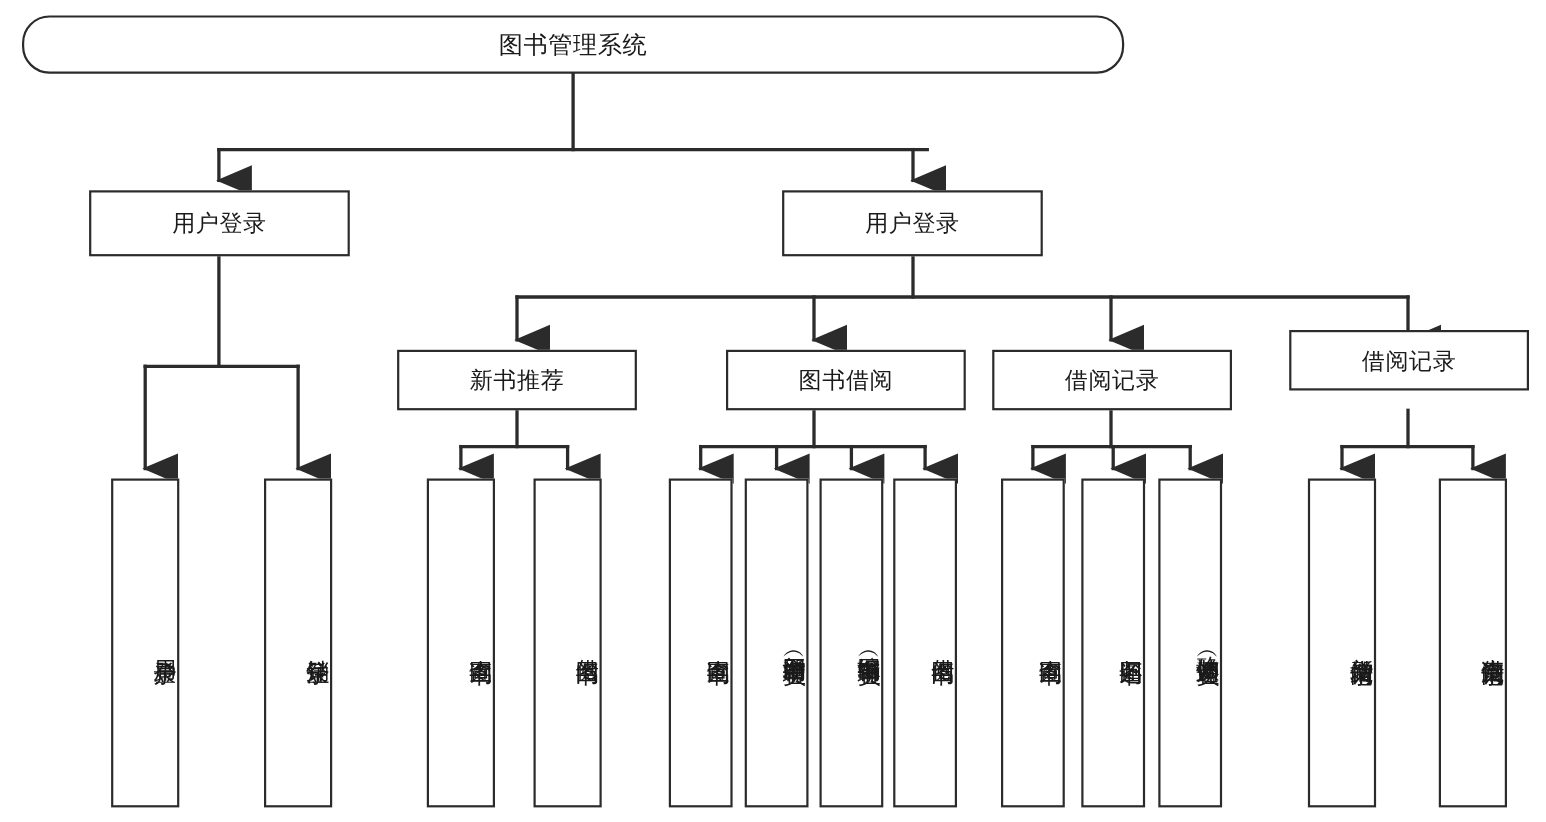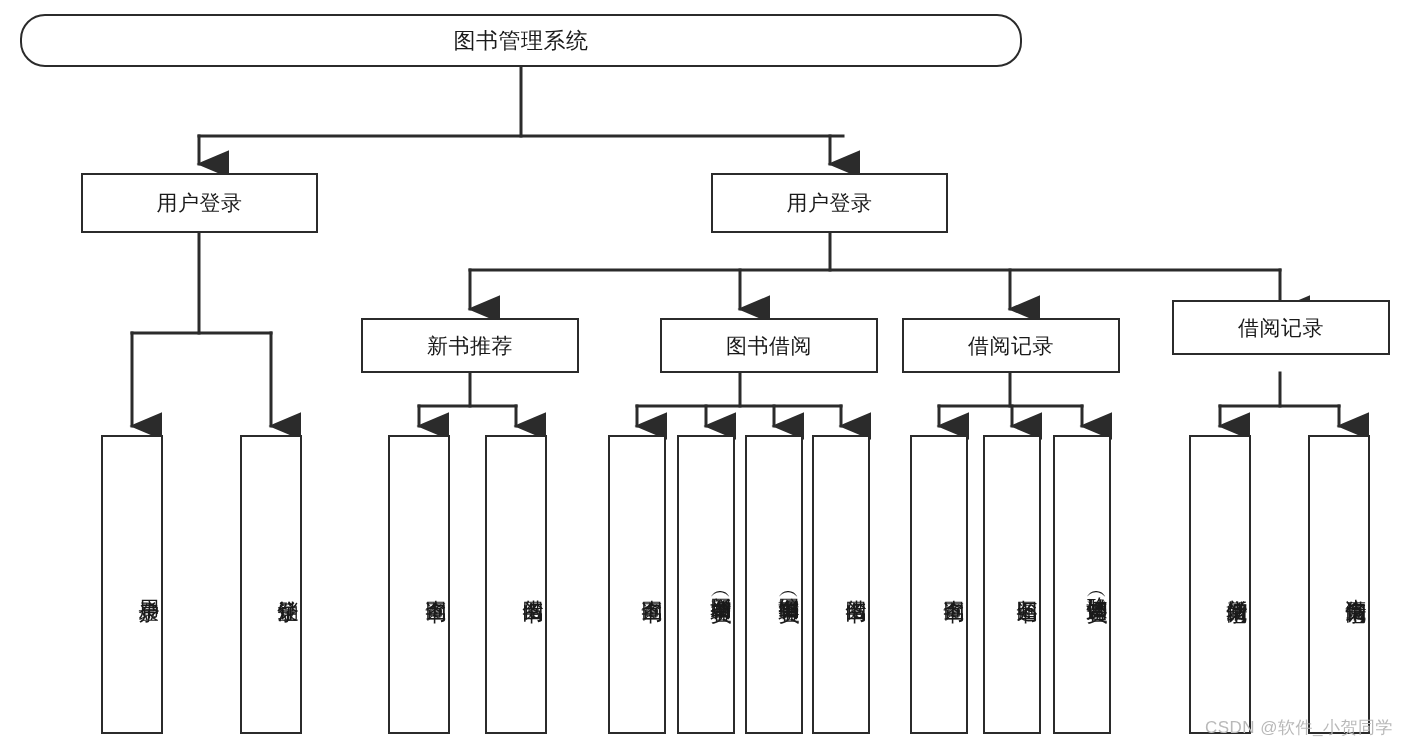--- a/index.html
+++ b/index.html
@@ -190,15 +190,14 @@
     <span class="vtext">确认归还（管理员）</span>
   </div>
 
   <div class="node v" style="left:1189px; top:435px; width:62px; height:299px;">
     <span class="vtext">新增借阅记录</span>
   </div>
   <div class="node v" style="left:1308px; top:435px; width:62px; height:299px;">
     <span class="vtext">查询借阅记录</span>
   </div>
 
-  <div id="watermark">CSDN @软件_小贺同学</div>
 
 </div>
 
 </body></html>

